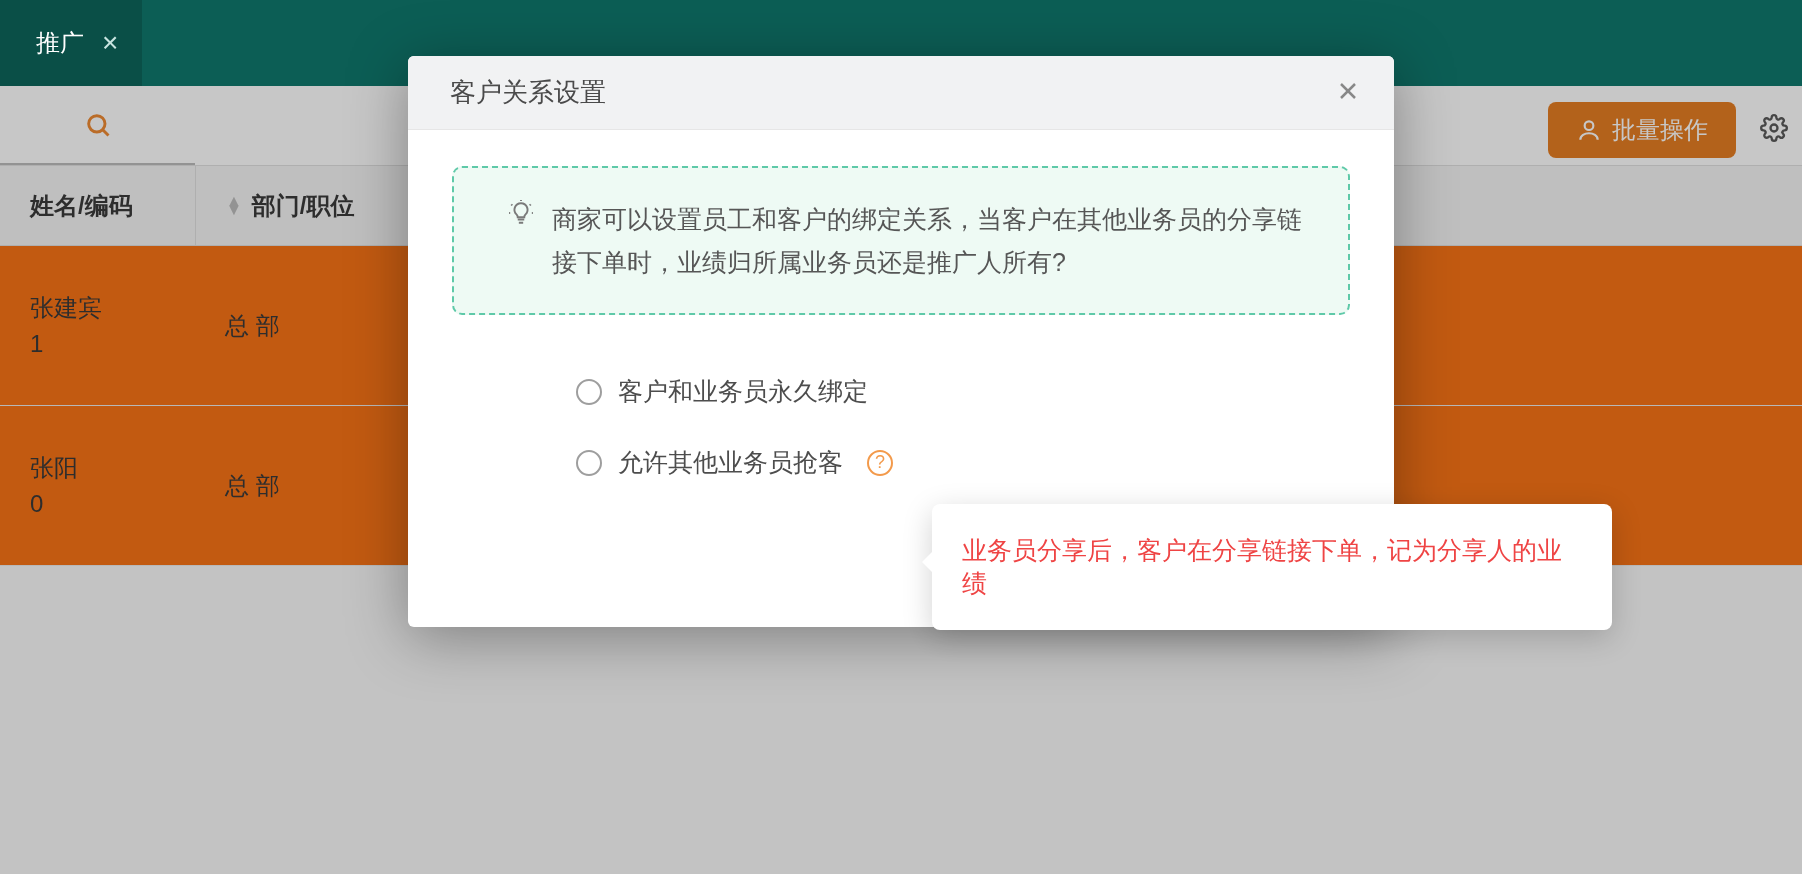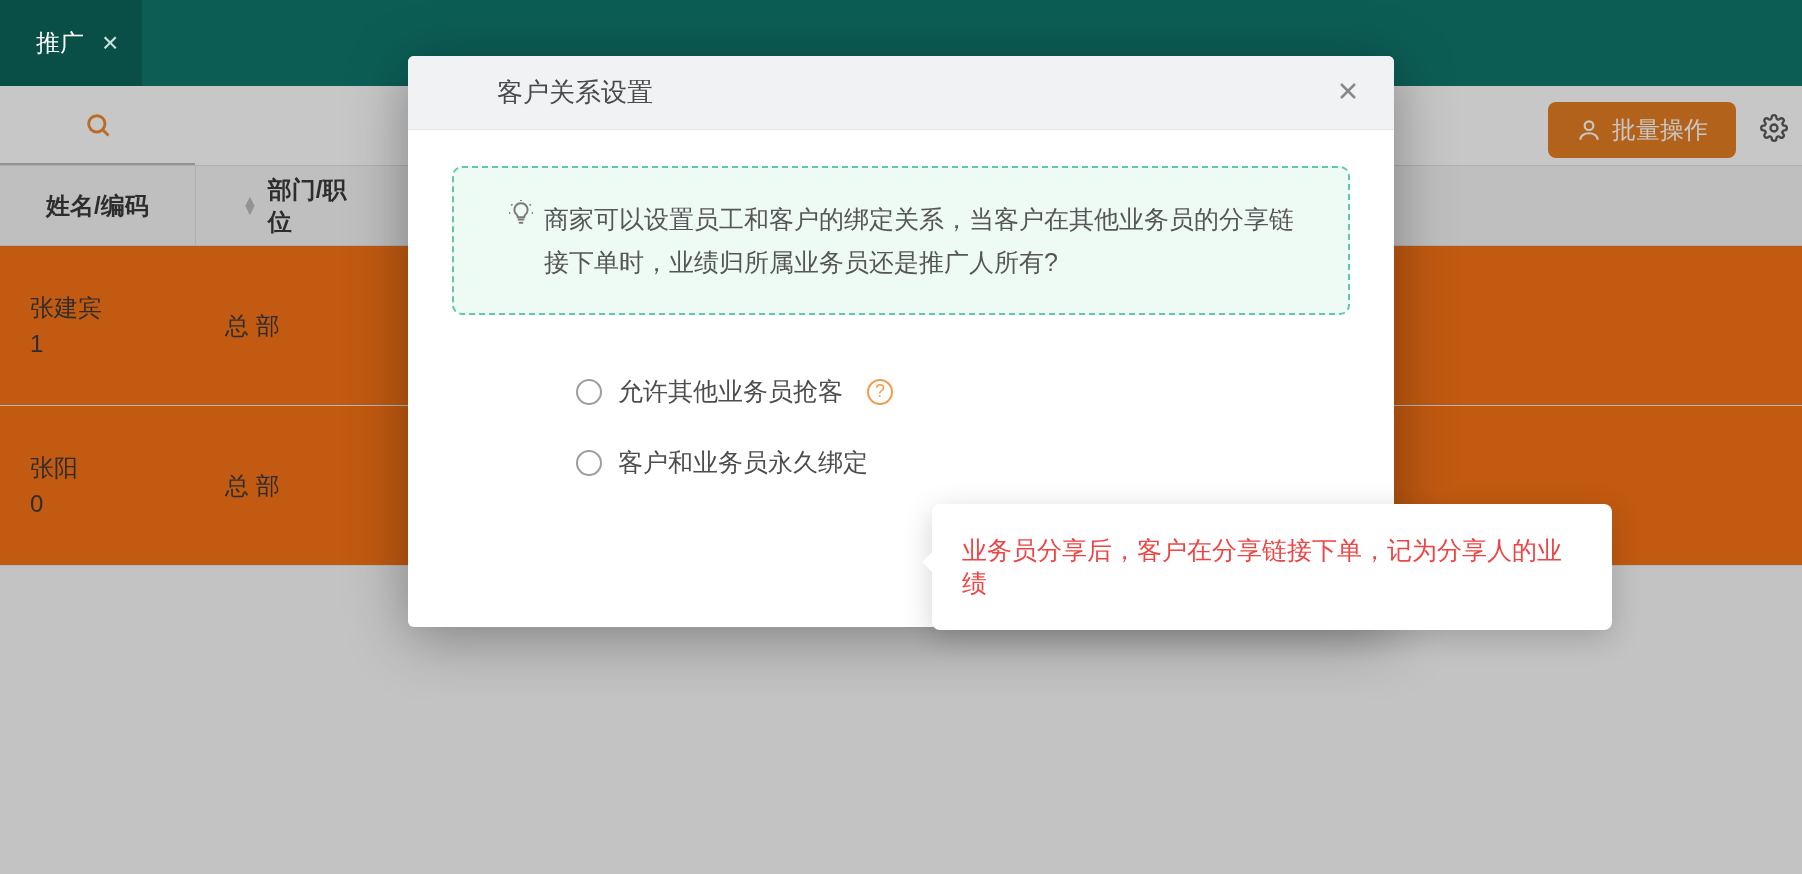--- a/index.html
+++ b/index.html
@@ -82,21 +82,21 @@
 }
 .table-header {
   display: flex;
   height: 80px;
   background: #f5f5f5;
   border-bottom: 1px solid #e0e0e0;
 }
 .th {
   display: flex;
   align-items: center;
-  padding: 0 46px;
+  padding: 0 30px;
   font-size: 24px;
   color: #3a3a3a;
   font-weight: 600;
   gap: 10px;
 }
 .th.col1 { width: 195px; }
 .th.col2 { width: 220px; border-left: 1px solid #e0e0e0; }
 
 .sort-icons {
   display: flex;
@@ -154,34 +154,33 @@
   display: flex;
   align-items: center;
   justify-content: space-between;
   padding: 0 34px 0 42px;
   border-radius: 6px 6px 0 0;
 }
 .modal-title {
   font-size: 26px;
   color: #4a4a4a;
   font-weight: 500;
-  margin-left: 47px;
 }
 .modal-close { color: #888; cursor: pointer; }
 .modal-close svg { width: 24px; height: 24px; }
 
 .modal-body { padding: 36px 44px 0 44px; }
 
 .tip-box {
   border: 2px dashed #5ec9a8;
   background: #eefaf4;
   border-radius: 10px;
   padding: 30px 44px 30px 54px;
   display: flex;
-  gap: 10px;
+  gap: 18px;
 }
 .tip-box .bulb { flex: none; margin-top: 2px; color: #7a7a7a; }
 .tip-text {
   font-size: 25px;
   color: #565656;
   line-height: 1.7;
 }
 
 .radio-group {
   margin-top: 60px;
@@ -365,26 +364,26 @@
               <line x1="2" y1="12" x2="1" y2="12"></line>
               <line x1="22" y1="12" x2="23" y2="12"></line>
           </svg>
         </span>
         <div class="tip-text">商家可以设置员工和客户的绑定关系，当客户在其他业务员的分享链接下单时，业绩归所属业务员还是推广人所有?</div>
       </div>
 
       <div class="radio-group">
         <label class="radio-item">
           <span class="radio-circle"></span>
-          <span>允许其他业务员抢客</span>
-          <span class="help-icon">?</span>
+          <span>客户和业务员永久绑定</span>
         </label>
         <label class="radio-item">
           <span class="radio-circle"></span>
-          <span>客户和业务员永久绑定</span>
+          <span>允许其他业务员抢客</span>
+          <span class="help-icon">?</span>
         </label>
       </div>
     </div>
 
     <div class="modal-footer">
       <div class="btn btn-cancel">
         <span>取消</span>
       </div>
       <div class="btn btn-save">
         <span>保存</span>

